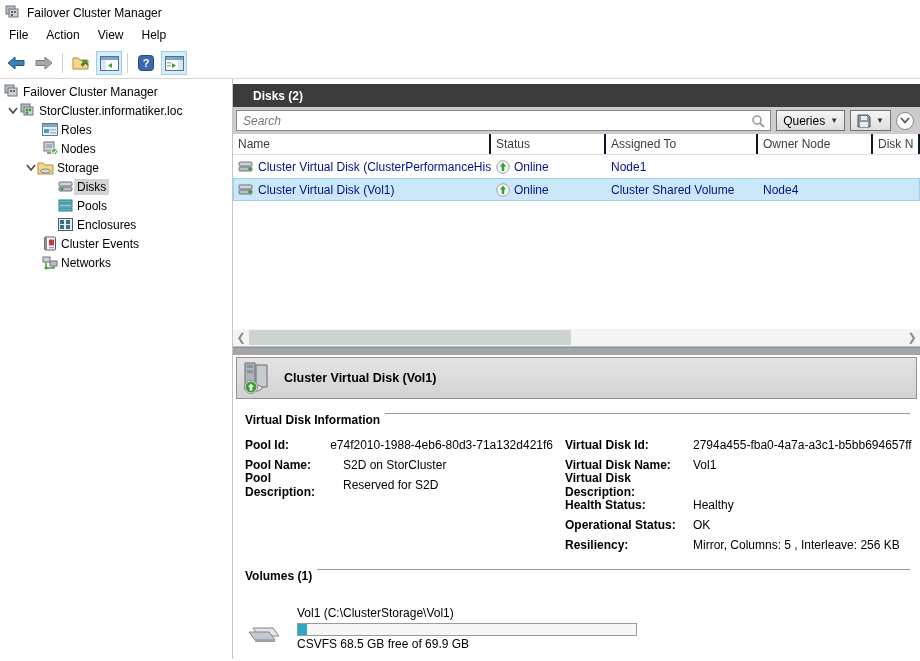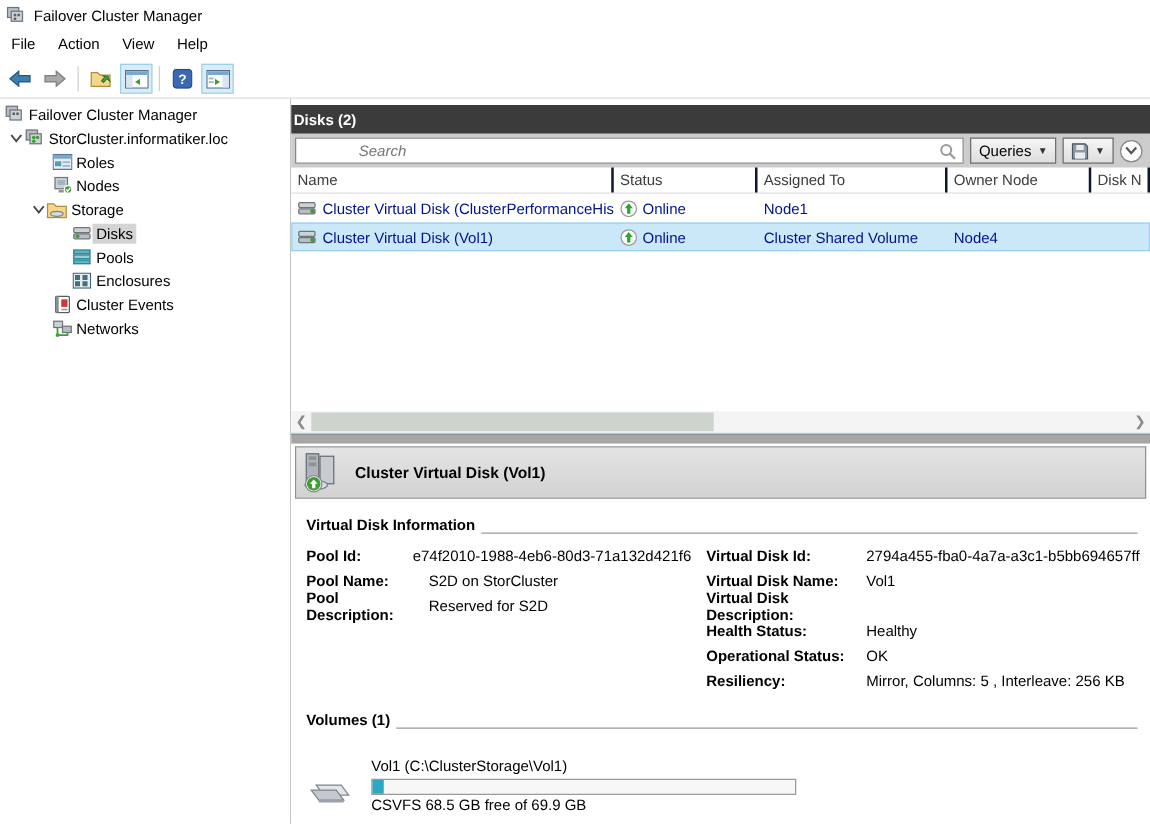--- a/index.html
+++ b/index.html
@@ -25,27 +25,27 @@
   .trow .ticon { width:17px; display:flex; justify-content:center; }
   .trow .tlabel { padding:1px 3px; }
   .trow.selected .tlabel { background:#d4d4d4; }
   .ind0 { padding-left:3px; } .ind1 { padding-left:7px; }
   .ind2 { padding-left:41px; } .ind2c { padding-left:25px; }
   .ind3 { padding-left:57px; }
 
   .rightpane { flex:1; display:flex; flex-direction:column; background:#fff; min-width:0; }
   .rp-spacer { height:5px; }
   .panehdr { height:23px; background:#3b3b3b; color:#fff; font-weight:bold;
-    display:flex; align-items:center; padding-left:2px; }
+    display:flex; align-items:center; padding-left:20px; }
 
   
   .searchrow { height:27px; background:#ccc; display:flex; align-items:center; padding:0 6px 0 3px; gap:5px; }
   .searchbox { flex:1; height:21px; background:#fff; border:1px solid #8a8a8a; display:flex; align-items:center; }
   .searchbox input { flex:1; border:none; outline:none; font:italic 12px "Liberation Sans",sans-serif;
-    color:#707070; padding:0 6px; background:transparent;margin-left:44px; }
+    color:#707070; padding:0 6px; background:transparent; }
   .searchbox .mag { margin-right:5px; display:flex; }
   .fbtn { height:21px; border:1px solid #707070; background:linear-gradient(#f6f6f6,#dedede);
     display:flex; align-items:center; padding:0 6px; gap:5px; }
   .fbtn .caret { font-size:8px; color:#333; }
   .roundbtn { width:18px; height:18px; border-radius:50%; border:1px solid #8a8a8a;
     background:#fdfdfd; display:flex; align-items:center; justify-content:center; }
 
   
   .listbox { height:213px; display:flex; flex-direction:column; border-bottom:1px solid #9ad1e8; position:relative; }
   .lv-head { display:flex; height:21px; align-items:center; border-bottom:1px solid #e0e0e0; color:#3c3c3c; }
@@ -60,21 +60,21 @@
   .harrow { width:16px; height:17px; display:flex; align-items:center; justify-content:center; color:#8a8a8a; font-size:11px; }
   .hthumb { width:322px; height:15px; background:#cdd3cd; }
 
   .splitter { height:8px; background:#a6a6a6; border-top:1px solid #8f8f8f; }
 
   
   .details { flex:1; background:#fff; overflow:hidden; }
   .dhdr { margin:2px 3px; height:42px; background:linear-gradient(#e4e4e4,#d2d2d2);
     border:1px solid #919191; display:flex; align-items:center; padding-left:4px; gap:9px; }
   .dhdr .dtitle { font-weight:bold; font-size:12.5px; }
-  .legend { display:flex; align-items:flex-end; margin:14px 10px 8px 12px; }
+  .legend { display:flex; align-items:flex-start; margin:14px 10px 8px 12px; }
   .legend .ltext { font-weight:bold; white-space:nowrap; }
   .legend .rule { flex:1; border-top:1px solid #9a9a9a; margin-left:5px; }
   .fields { display:flex; margin-left:12px; }
   .fcol { display:flex; flex-direction:column; }
   .fcol.left { width:308px; }
   .frow { display:flex; height:20px; align-items:center; }
   .frow .flabel { font-weight:bold; }
   .fcol.left .flabel { width:98px; } .fcol.right .flabel { width:128px;margin-left:12px; }
   .frow .fvalue { white-space:nowrap; }
   .volentry { display:flex; margin:23px 0 0 14px; gap:16px; }

